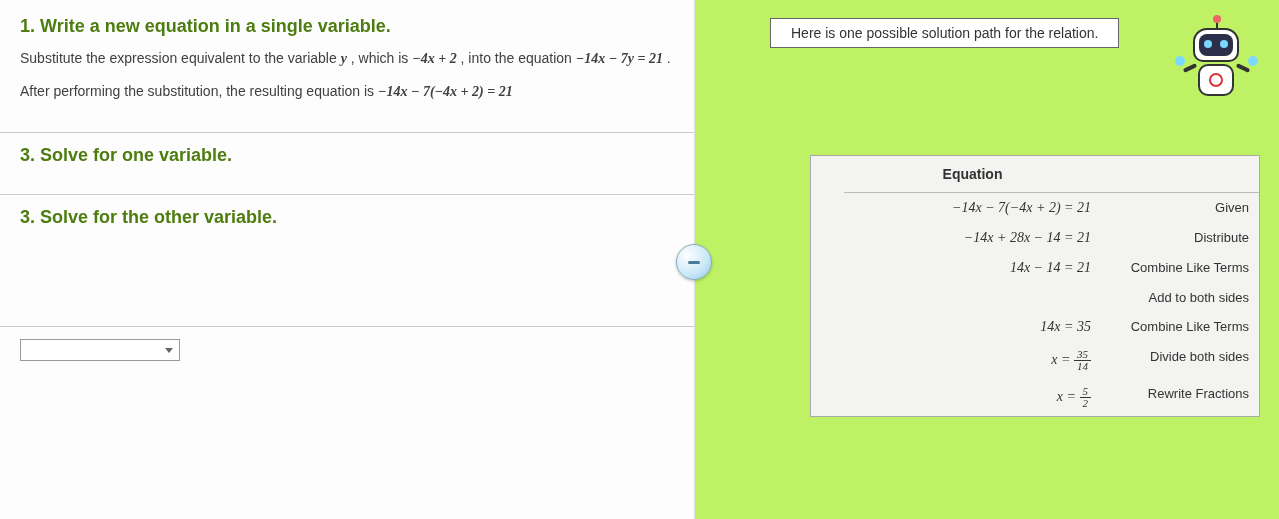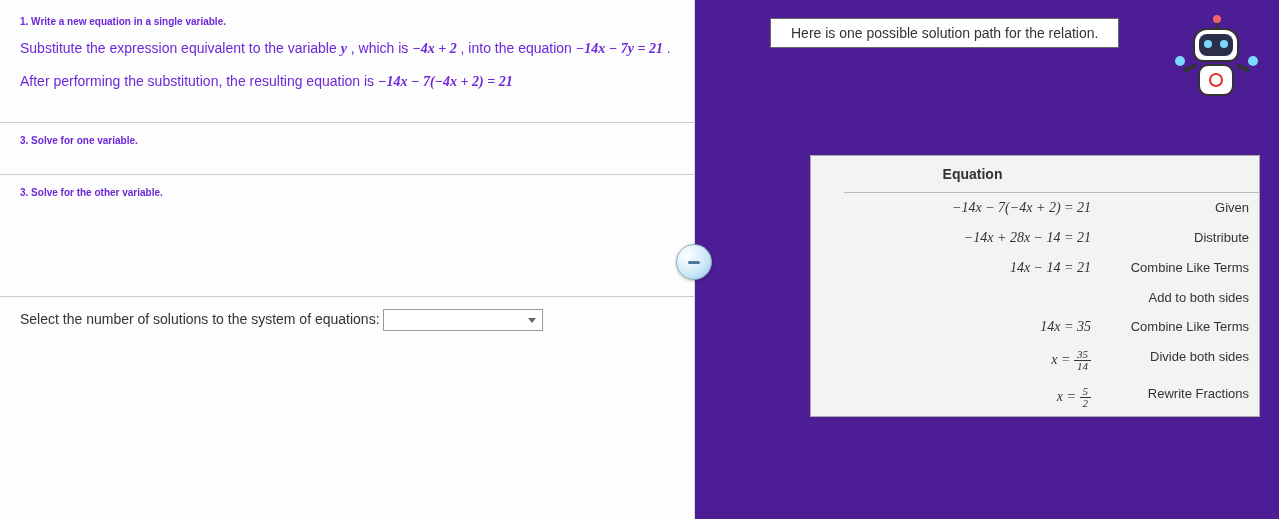--- a/index.html
+++ b/index.html
@@ -20,29 +20,29 @@
     height: 519px;
     background: #fdfdfd;
     padding: 0;
     border-right: 1px solid #ddd;
   }
   .right-panel {
     position: absolute;
     left: 695px; top: 0;
     width: 584px;
     height: 519px;
-    background: #4c1d95;
+    background: #bef264;
   }
   .section {
     border-top: 1px solid #ccc;
     padding: 12px 20px 18px 20px;
   }
   .section:first-child { border-top: none; padding-top: 16px; }
-  .heading { font-weight: bold; margin-bottom: 10px; font-size: 10px; color: #6d28d9; }
-  .para { line-height: 1.6; color: #6d28d9; margin-bottom: 10px; }
+  .heading { font-weight: bold; margin-bottom: 10px; font-size: 18px; color: #4d7c0f; }
+  .para { line-height: 1.6; color: #404040; margin-bottom: 10px; }
   .math { font-family: 'Times New Roman', serif; font-style: italic; }
   .bmath { font-weight: bold; font-family: 'Times New Roman', serif; font-style: italic; }
 
   .inline-input {
     display: inline-block;
     border: 1px solid #888;
     background: #fff;
     width: 40px; height: 22px;
     vertical-align: middle;
   }
@@ -198,21 +198,20 @@
   <div class="section">
     <div class="heading">3. Solve for one variable.</div>
   </div>
 
   <div class="section">
     <div class="heading">3. Solve for the other variable.</div>
     <div style="height:70px"></div>
   </div>
 
   <div class="section" style="border-top:1px solid #ccc;">
-    <span>Select the number of solutions to the system of equations: </span>
     <span class="wide-select"></span>
   </div>
 
 </div>
 
 <div class="circle-btn">
   <div class="dash"></div>
 </div>
 
 <div class="right-panel">

